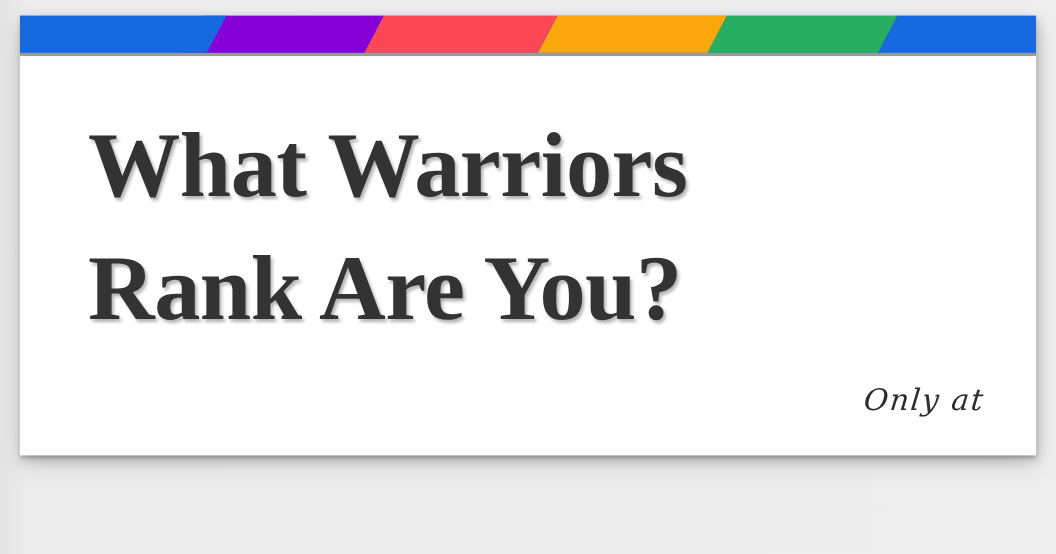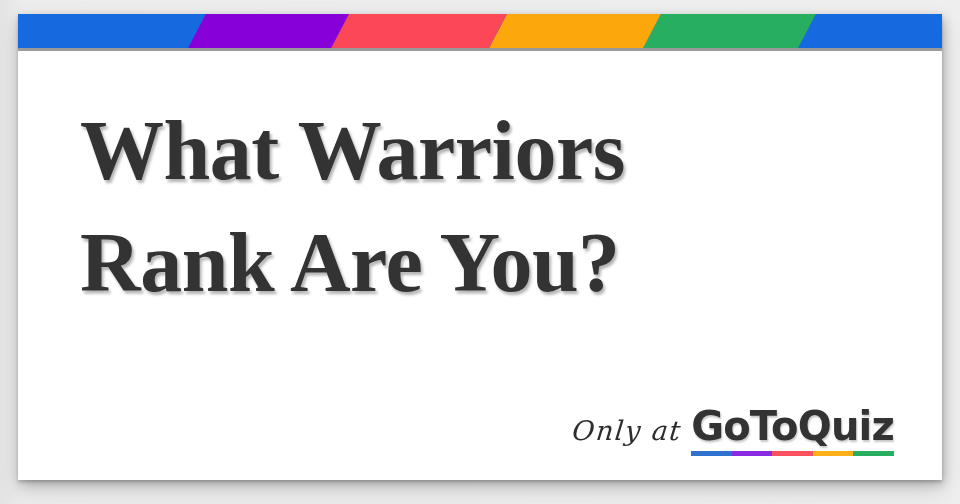--- a/index.html
+++ b/index.html
@@ -23,21 +23,21 @@
       linear-gradient(90deg, #e4e4e4 0px, #ededed 26px, #eeeeee 100%),
       #ececec;
   }
 
   
   #quiz-card {
     position: absolute;
     left: 18px;
     top: 14px;
     width: 924px;
-    height: 466px;
+    height: 400px;
     background: #ffffff;
     box-shadow:
       0 2px 3px rgba(0,0,0,0.18),
       2px 4px 10px rgba(0,0,0,0.22),
       0 10px 22px rgba(0,0,0,0.13);
     box-sizing: border-box;
     overflow: hidden;
   }
 
   
@@ -133,25 +133,15 @@
       <div class="stripe" style="left: 778px; width: 146px; background: rgb(23, 105, 224); z-index: 1; clip-path: polygon(22px 0px, 100% 0px, 100% 100%, 0px 100%);"></div>
     </div>
   <div id="band-rule" style="background: rgb(154, 154, 154);"></div>
 
   <div id="headline-wrap">
     <h1 id="quiz-title">What Warriors Rank Are You?</h1>
   </div>
 
   <div id="brand-block">
     <div id="brand-prefix">Only at</div>
-    <div id="brand-name-wrap">
-      <div id="brand-name">GoToQuiz</div>
-      <div id="brand-underline">
-          <span style="background: rgb(47, 114, 208);"></span>
-          <span style="background: rgb(138, 43, 226);"></span>
-          <span style="background: rgb(249, 82, 95);"></span>
-          <span style="background: rgb(251, 177, 23);"></span>
-          <span style="background: rgb(39, 174, 96);"></span>
-        </div>
-    </div>
   </div>
 
 </div>
 
 </body></html>

